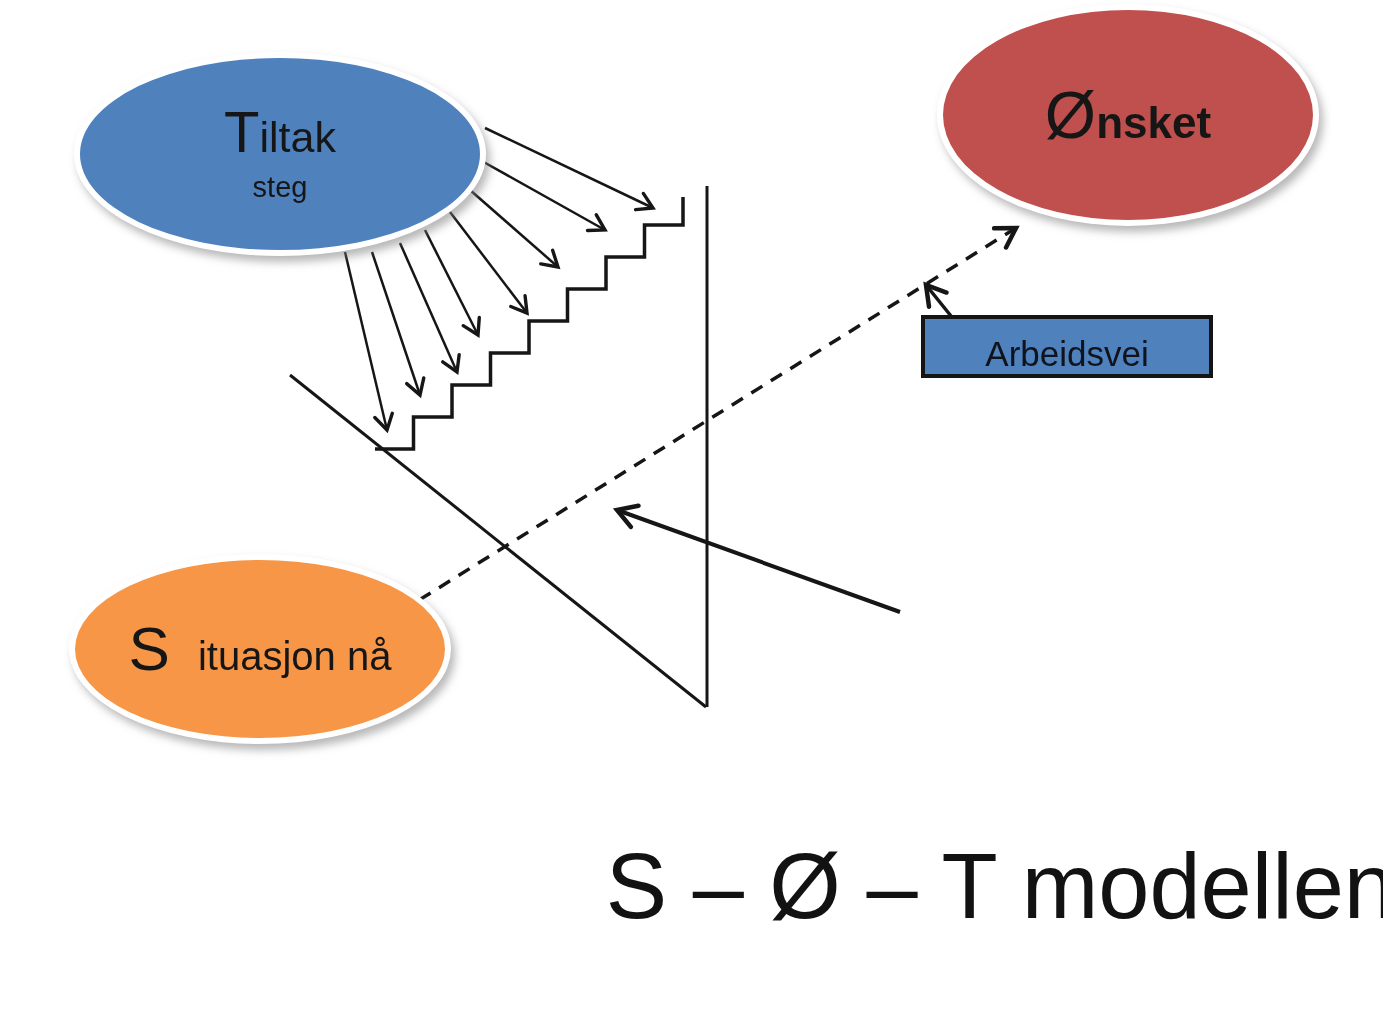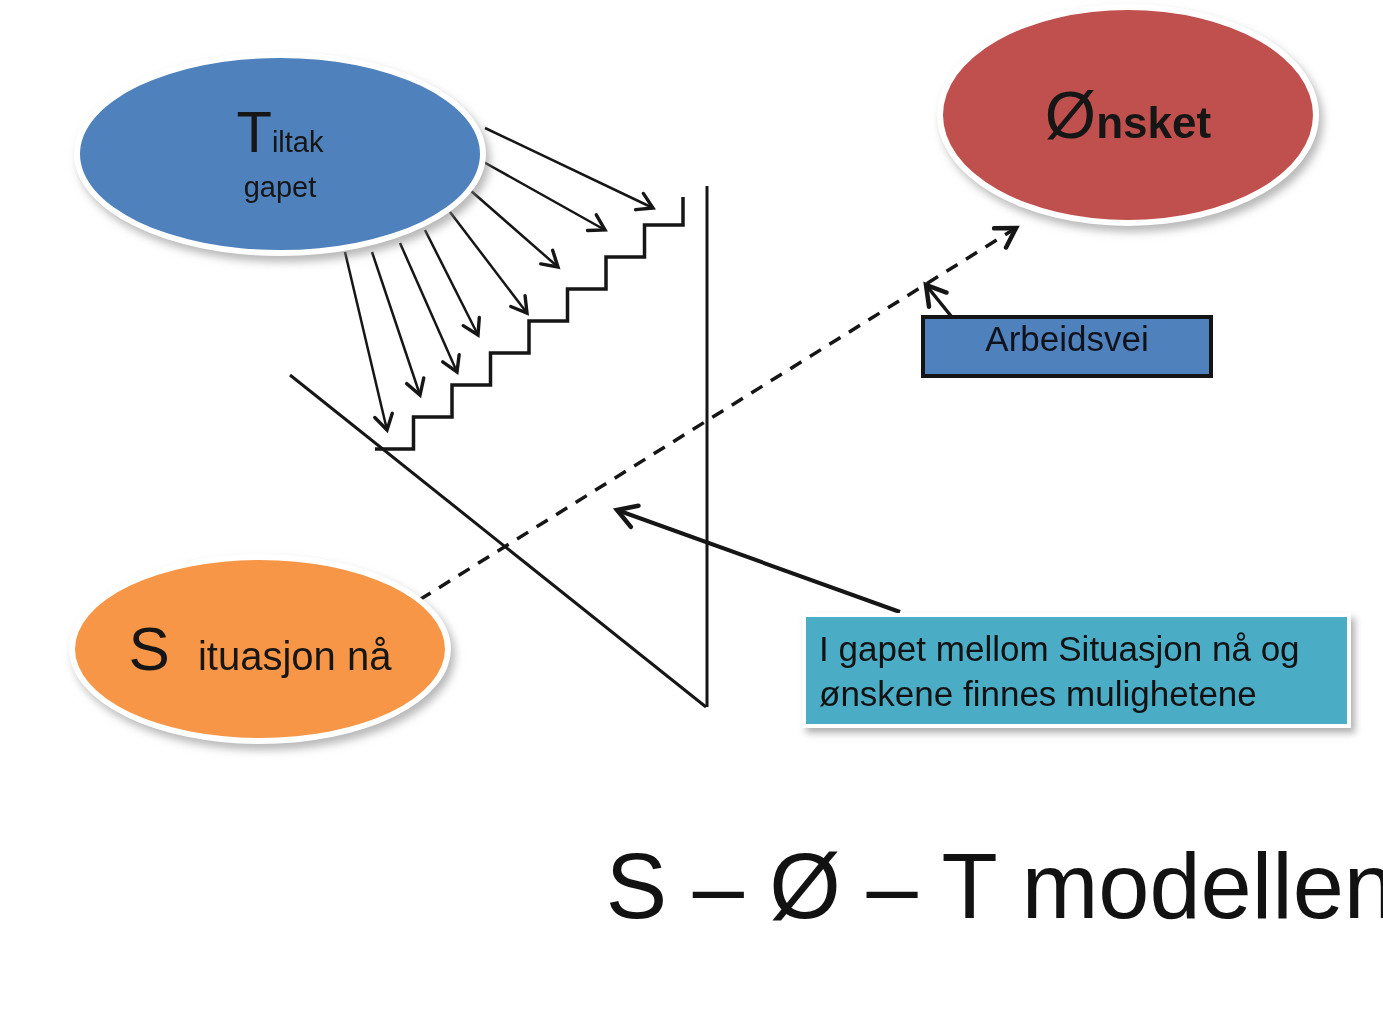--- a/index.html
+++ b/index.html
@@ -41,21 +41,21 @@
     justify-content: center;
     line-height: 1;
     white-space: pre;
   }
   .ellipse-tiltak {
     left: 74px; top: 52px;
     width: 412px; height: 204px;
     background: #4f81bd;
   }
   .ellipse-tiltak .initial { font-size: 58px; }
-  .ellipse-tiltak .rest    { font-size: 29px; }
+  .ellipse-tiltak .rest    { font-size: 43px; }
   .ellipse-tiltak .subline { font-size: 29px; line-height: 37px; }
   .ellipse-tiltak .firstline { margin-bottom: 8px; }
 
   .ellipse-onsket {
     left: 937px; top: 4px;
     width: 382px; height: 222px;
     background: #c0504d;
   }
   .ellipse-onsket .initial { font-size: 66px; }
   .ellipse-onsket .rest    { font-size: 44px; font-weight: bold; }
@@ -70,21 +70,21 @@
 
   .arbeidsvei-box {
     position: absolute;
     z-index: 2;
     left: 921px; top: 315px;
     width: 292px; height: 63px;
     box-sizing: border-box;
     background: #4f81bd;
     border: 4px solid #141414;
     display: flex;
-    align-items: flex-start;
+    align-items: flex-end;
     justify-content: center;
     font-size: 35px;
     color: #10131c;
   }
   .gap-box {
     position: absolute;
     z-index: 2;
     left: 802px; top: 613px;
     width: 549px; height: 115px;
     box-sizing: border-box;
@@ -148,35 +148,31 @@
       <line x1="400" y1="612" x2="1016" y2="228" stroke-width="3.5" stroke-dasharray="13 10" marker-end="url(#barb-big)"></line>
 
       <line x1="900" y1="612" x2="617" y2="510" stroke-width="4" marker-end="url(#barb-big)"></line>
 
       <line x1="951" y1="316" x2="926" y2="285" stroke-width="3.5" marker-end="url(#barb-big)"></line>
     </g>
   </svg>
 
   <div class="ellipse ellipse-tiltak">
     <div class="firstline"><span class="initial">T</span><span class="rest">iltak</span></div>
-    <div class="subline">gapet</div>
+    <div class="subline">steg</div>
   </div>
 
   <div class="ellipse ellipse-onsket">
     <div class="firstline"><span class="initial">Ø</span><span class="rest">nsket</span></div>
   </div>
 
   <div class="ellipse ellipse-situasjon">
     <div class="firstline"><span class="initial">S</span><span class="rest">ituasjon nå</span></div>
   </div>
 
   <div class="arbeidsvei-box">
     <span>Arbeidsvei</span>
   </div>
 
-  <div class="gap-box">
-    <div>I gapet mellom Situasjon nå og</div>
-    <div>ønskene finnes mulighetene</div>
-  </div>
 
   <div class="slide-title">S – Ø – T modellen</div>
 
 </div>
 
 </body></html>

